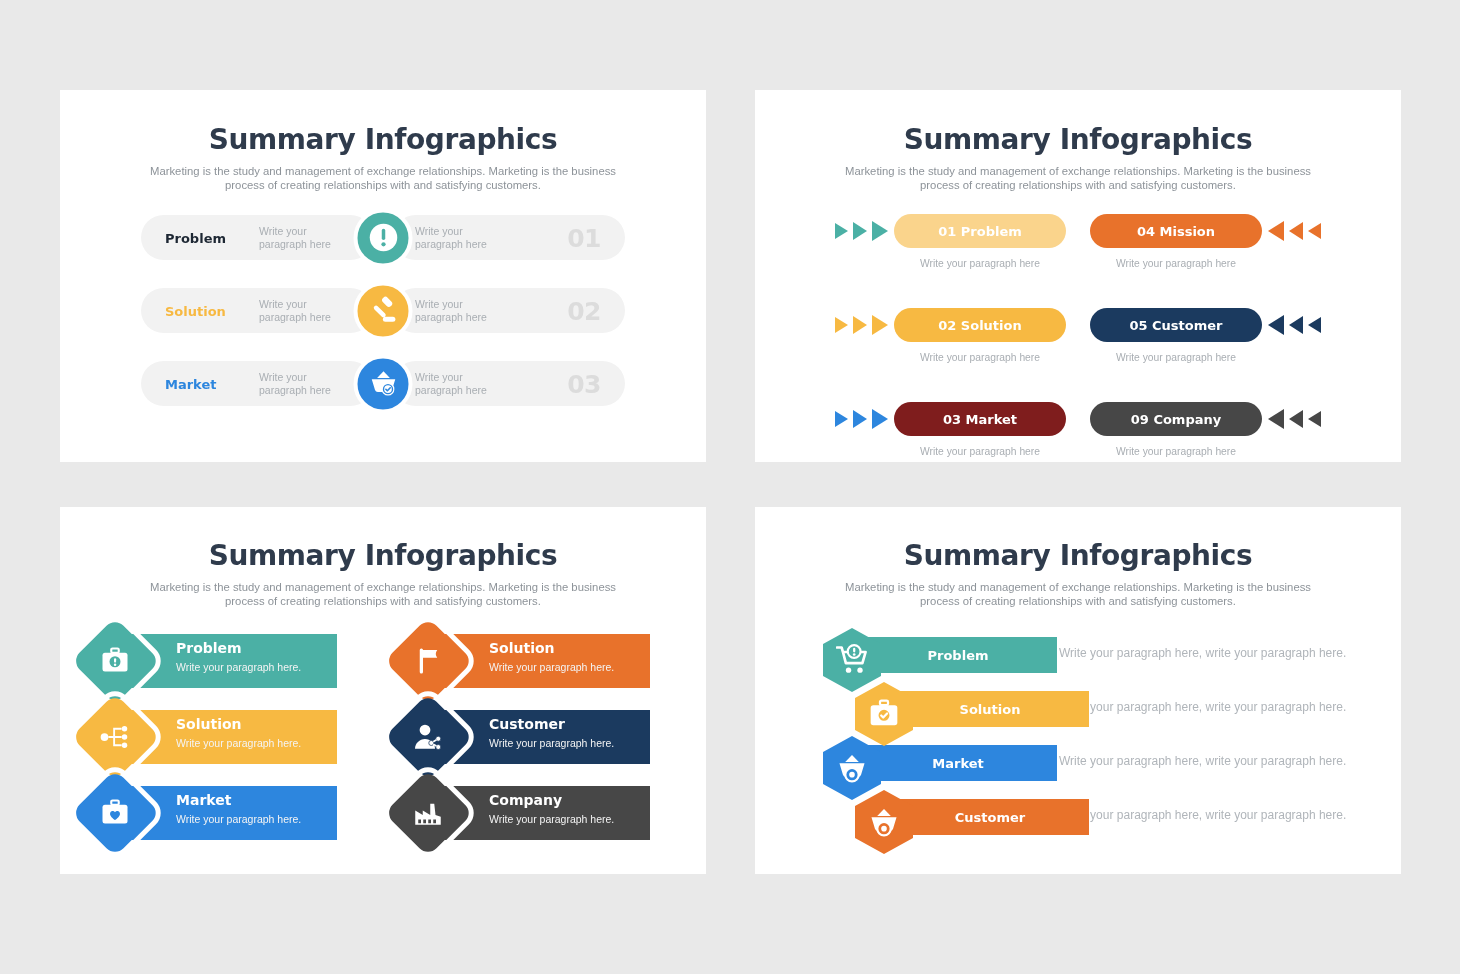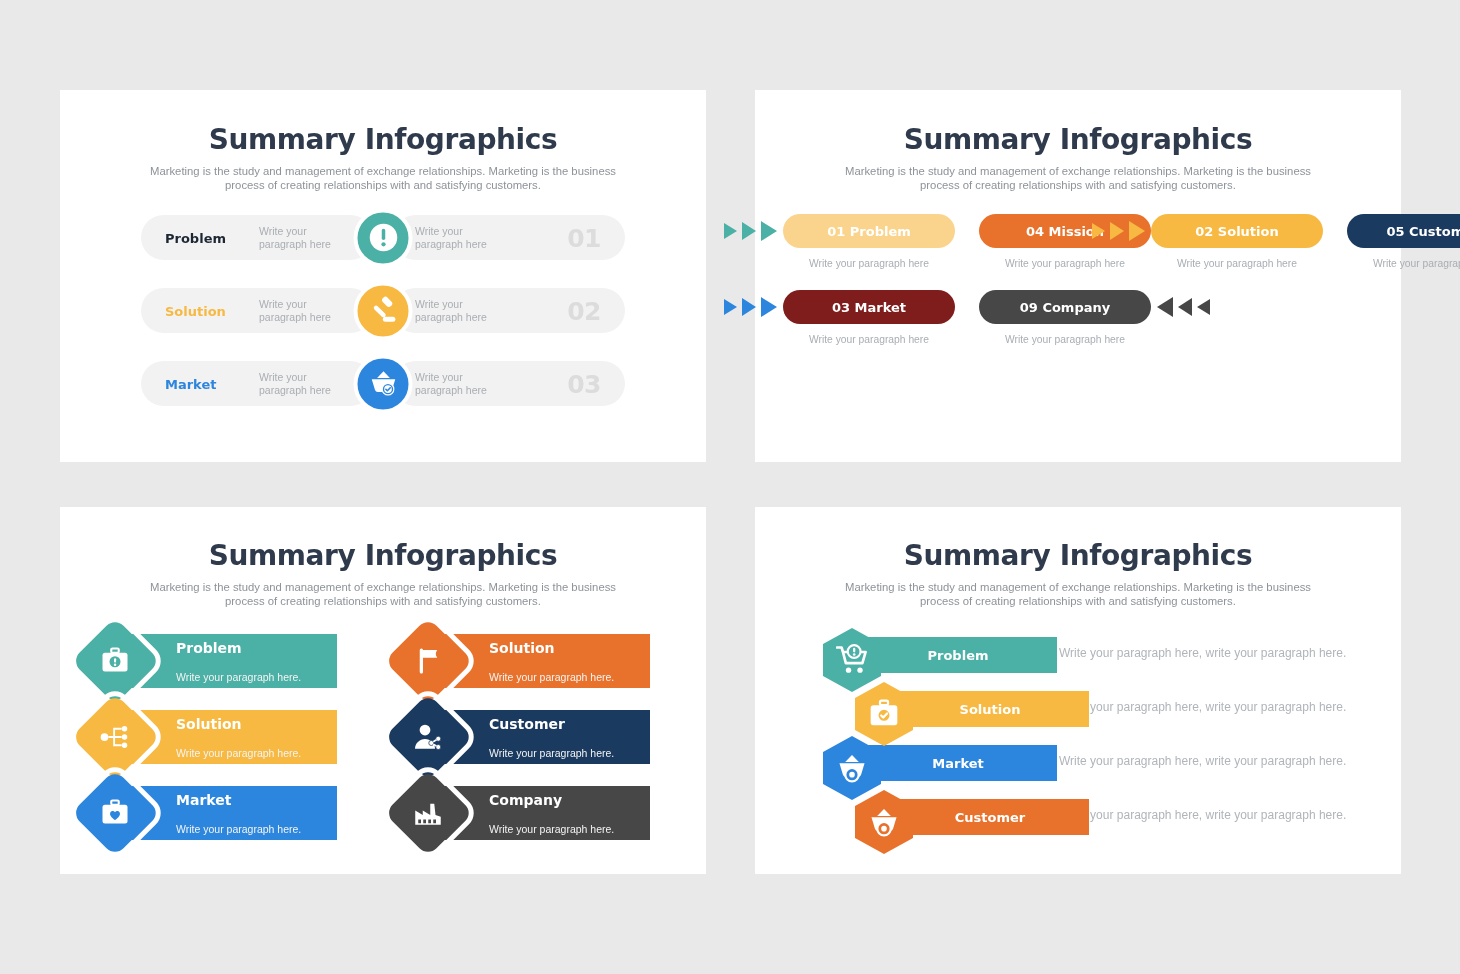--- a/index.html
+++ b/index.html
@@ -86,22 +86,23 @@
     width: 59px; height: 59px; border-radius: 50%;
     border: 4px solid #ffffff;
     display: flex; align-items: center; justify-content: center;
     z-index: 5;
   }
   .p1-circle svg { width: 30px; height: 30px; fill: #fff; }
 
   
   .p2-grid {
     margin-top: 22px; position: relative;
-    display: grid; grid-template-columns: 1fr 1fr 1fr 1fr;
+    display: grid; grid-template-columns: 1fr 1fr;
     padding: 0 28px;
+    row-gap: 18px;
   }
   .p2-cell { position: relative; height: 76px; }
   .p2-cell.left  { display: flex; flex-direction: column; align-items: flex-end; padding-right: 12px; }
   .p2-cell.right { display: flex; flex-direction: column; align-items: flex-start; padding-left: 12px; }
   .p2-pill {
     width: 172px; height: 34px; border-radius: 17px;
     display: flex; align-items: center; justify-content: center;
     color: #ffffff; font-size: 13px; font-weight: bold;
     font-family: "DejaVu Sans", sans-serif;
   }
@@ -148,21 +149,21 @@
     width: 36px; height: 36px;
     display: flex; align-items: center; justify-content: center;
     z-index: 4;
   }
   .p3-icon svg { width: 30px; height: 30px; fill: #fff; }
   .p3-txt { position: absolute; left: 92px; top: 10px; z-index: 4; }
   .p3-title {
     font-size: 14px; font-weight: bold; color: #ffffff;
     font-family: "DejaVu Sans", sans-serif; line-height: 17px;
   }
-  .p3-desc { font-size: 10.5px; color: #f4f4f4; margin-top: 14px; }
+  .p3-desc { font-size: 10.5px; color: #f4f4f4; margin-top: 4px; }
 
   
   .p4-rows { margin-top: 20px; position: relative; padding-left: 68px; }
   .p4-row { position: relative; height: 54px; }
   .p4-hex {
     position: absolute; top: 0; width: 58px; height: 64px;
     clip-path: polygon(50% 0%, 100% 25%, 100% 75%, 50% 100%, 0% 75%, 0% 25%);
     display: flex; align-items: center; justify-content: center;
     z-index: 3;
   }

